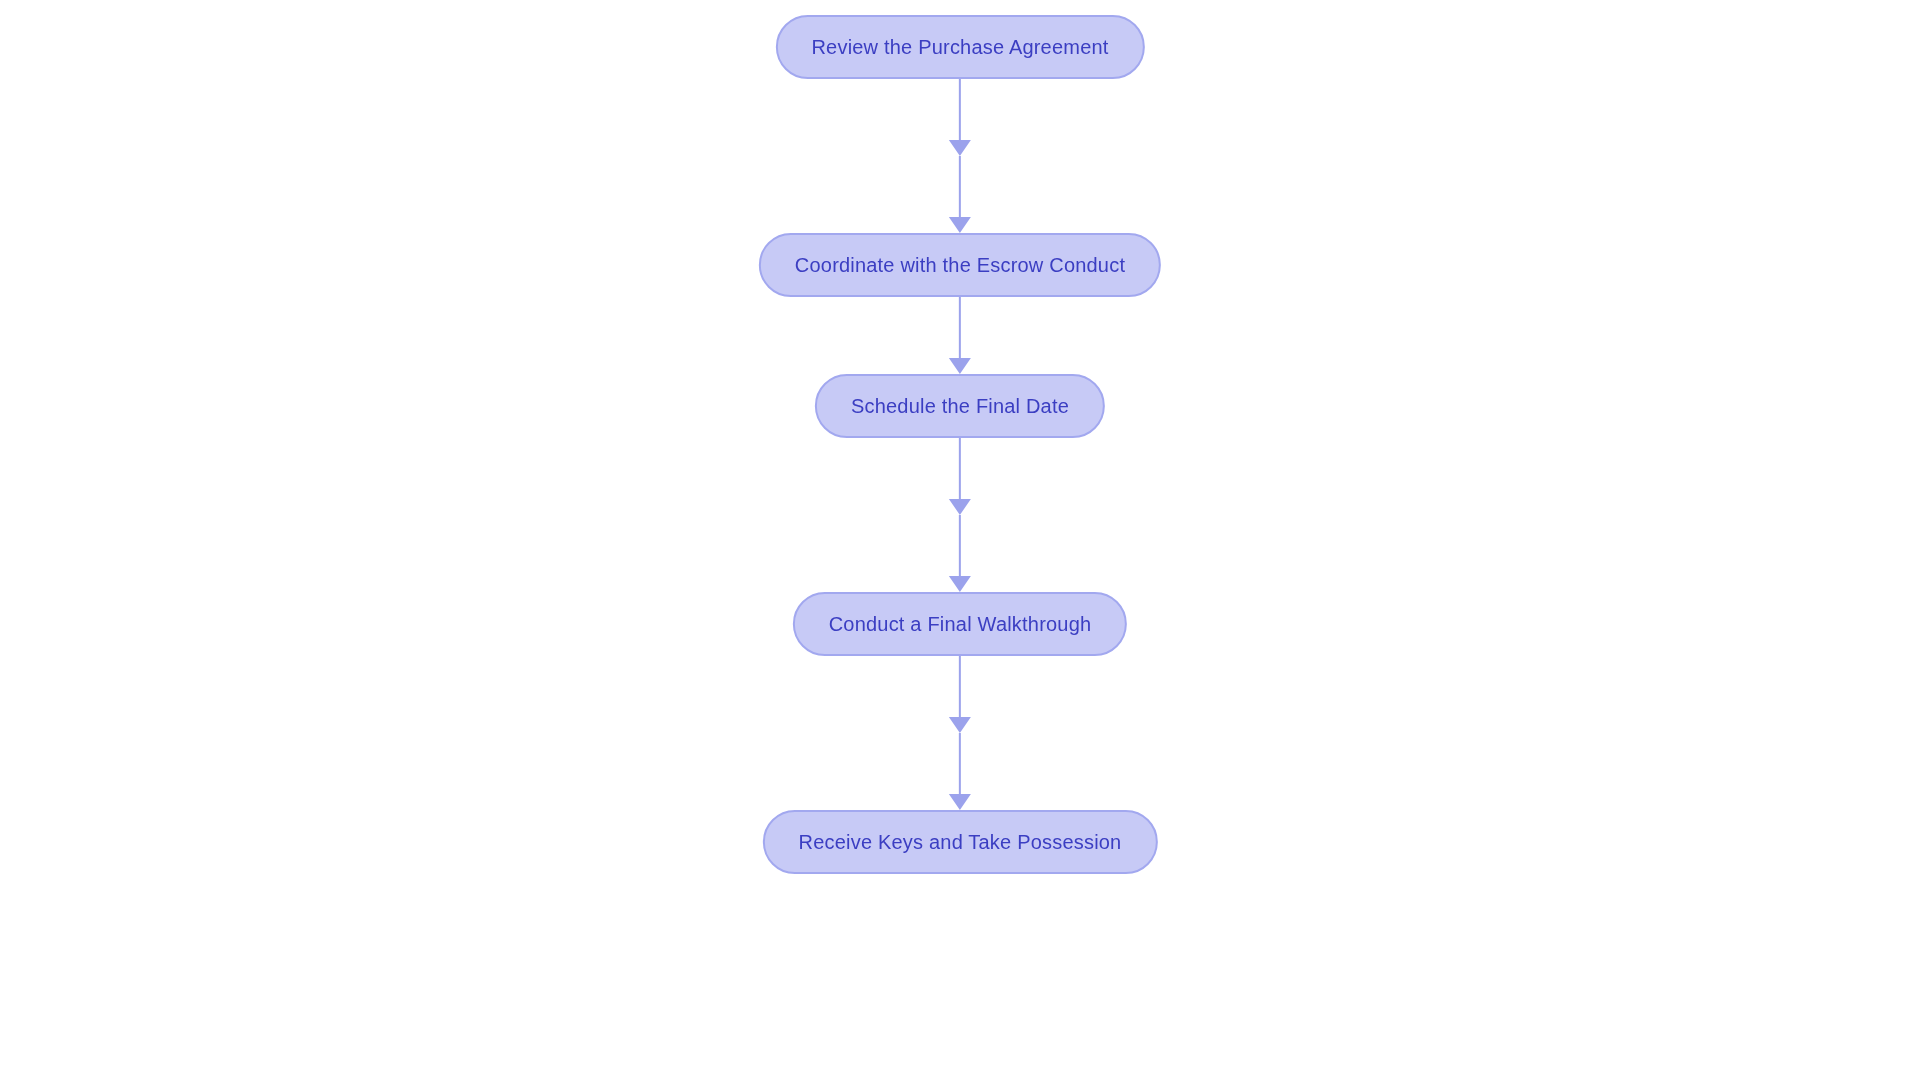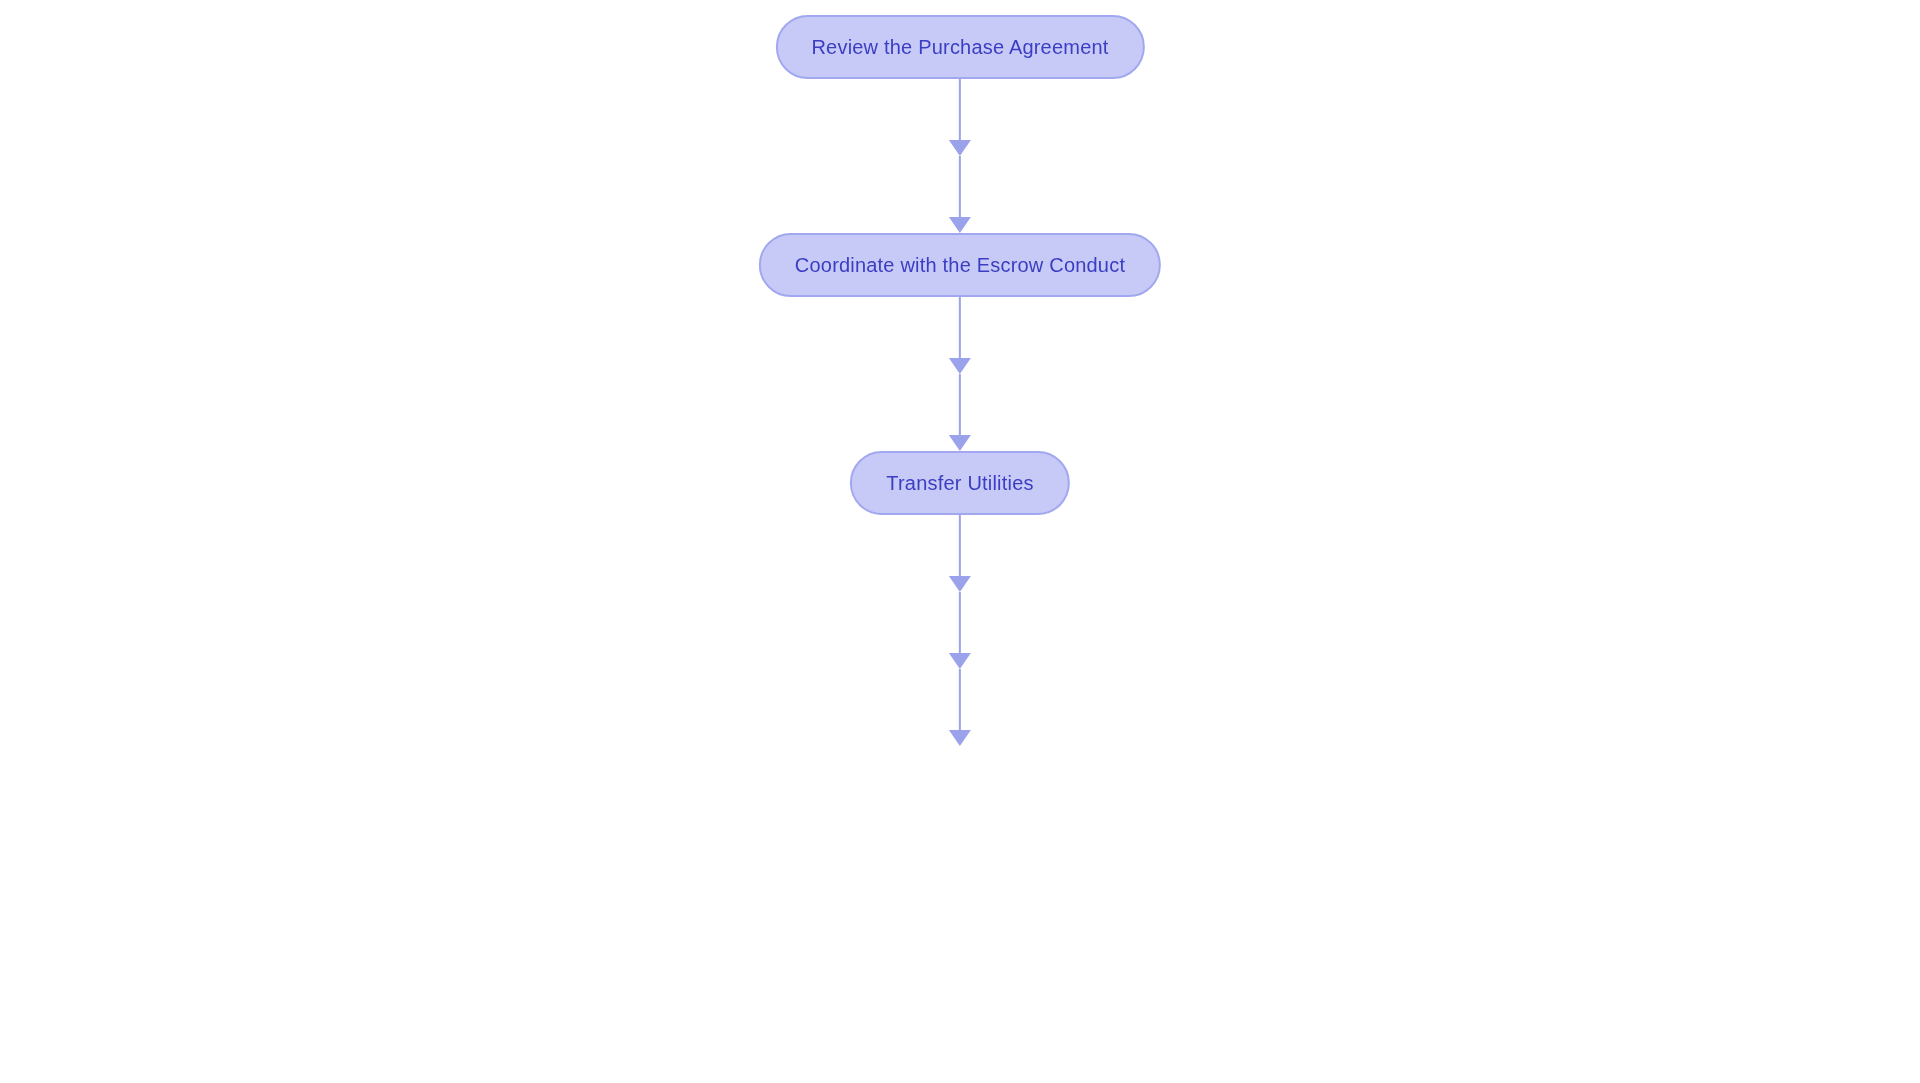--- a/index.html
+++ b/index.html
@@ -88,42 +88,48 @@
 
     <div class="flow-node">
       <span>Coordinate with the Escrow Conduct</span>
     </div>
 
     <div class="arrow">
       <div class="shaft"></div>
       <div class="head"></div>
     </div>
 
-
-    <div class="arrow">
-      <div class="shaft"></div>
-      <div class="head"></div>
-    </div>
-
     <div class="flow-node">
-      <span>Transfer Utilities</span>
+      <span>Schedule the Final Date</span>
     </div>
 
     <div class="arrow">
       <div class="shaft"></div>
       <div class="head"></div>
     </div>
 
 
     <div class="arrow">
       <div class="shaft"></div>
       <div class="head"></div>
     </div>
 
+    <div class="flow-node">
+      <span>Conduct a Final Walkthrough</span>
+    </div>
 
     <div class="arrow">
       <div class="shaft"></div>
       <div class="head"></div>
     </div>
 
 
+    <div class="arrow">
+      <div class="shaft"></div>
+      <div class="head"></div>
+    </div>
+
+    <div class="flow-node">
+      <span>Receive Keys and Take Possession</span>
+    </div>
+
   </div>
 </div>
 
 </body></html>

